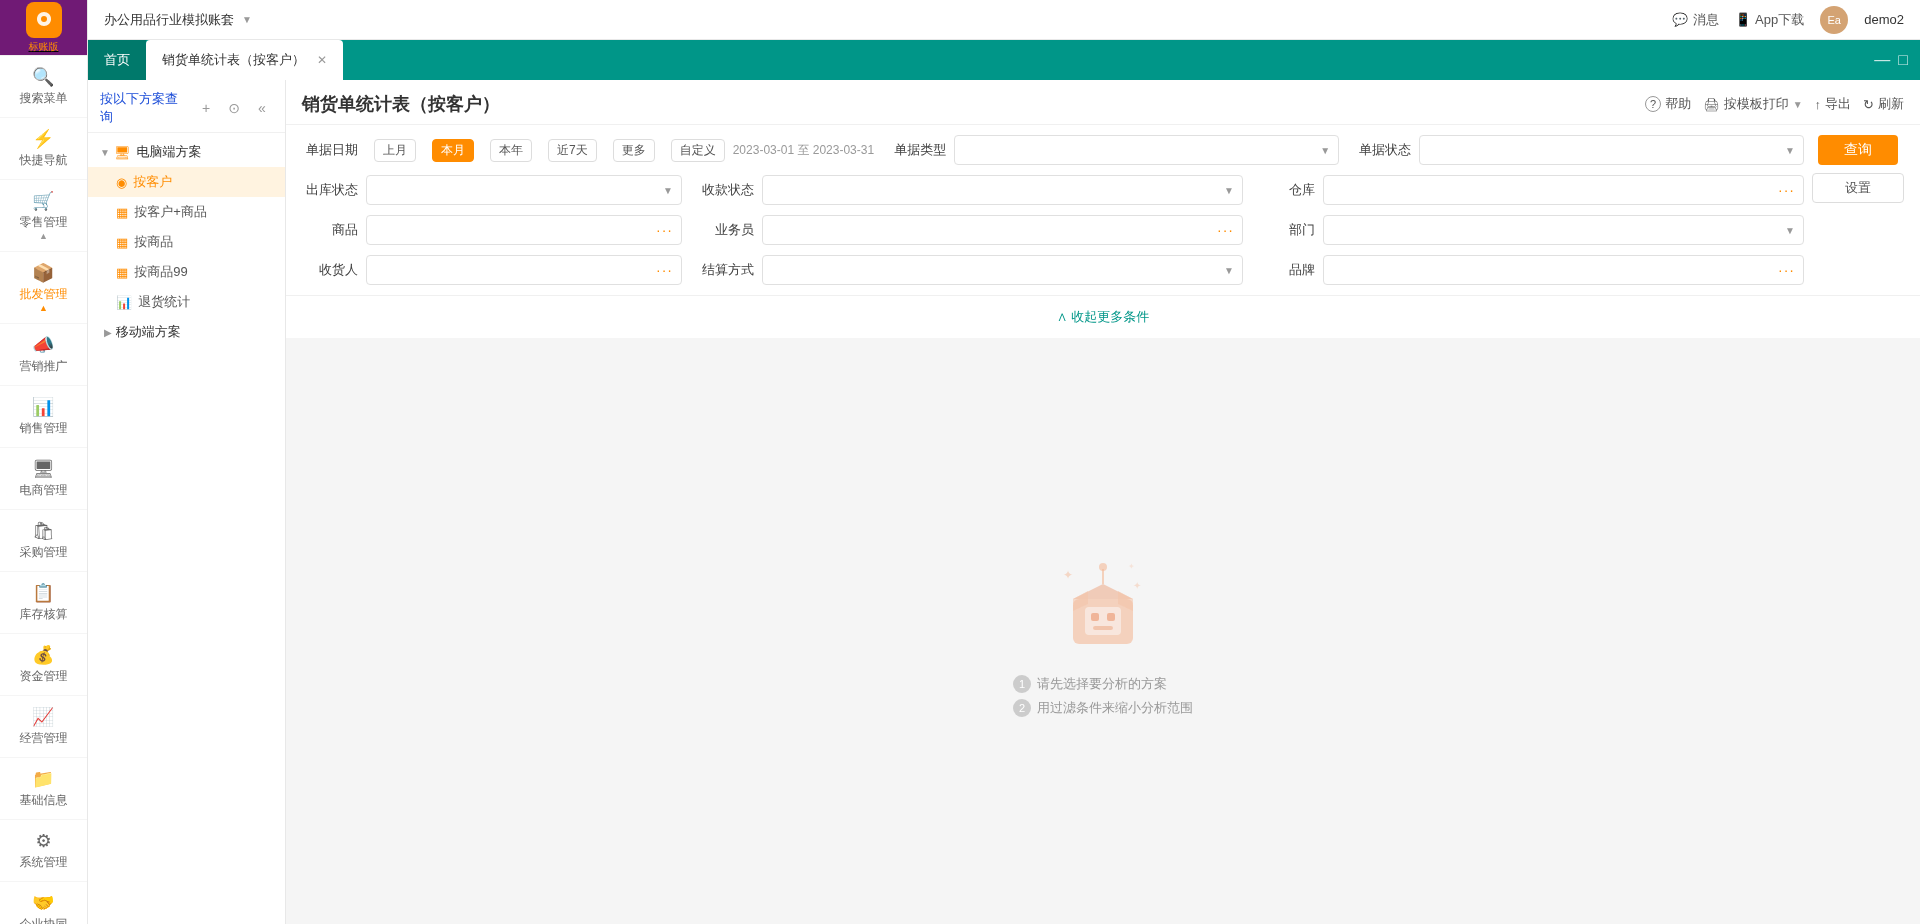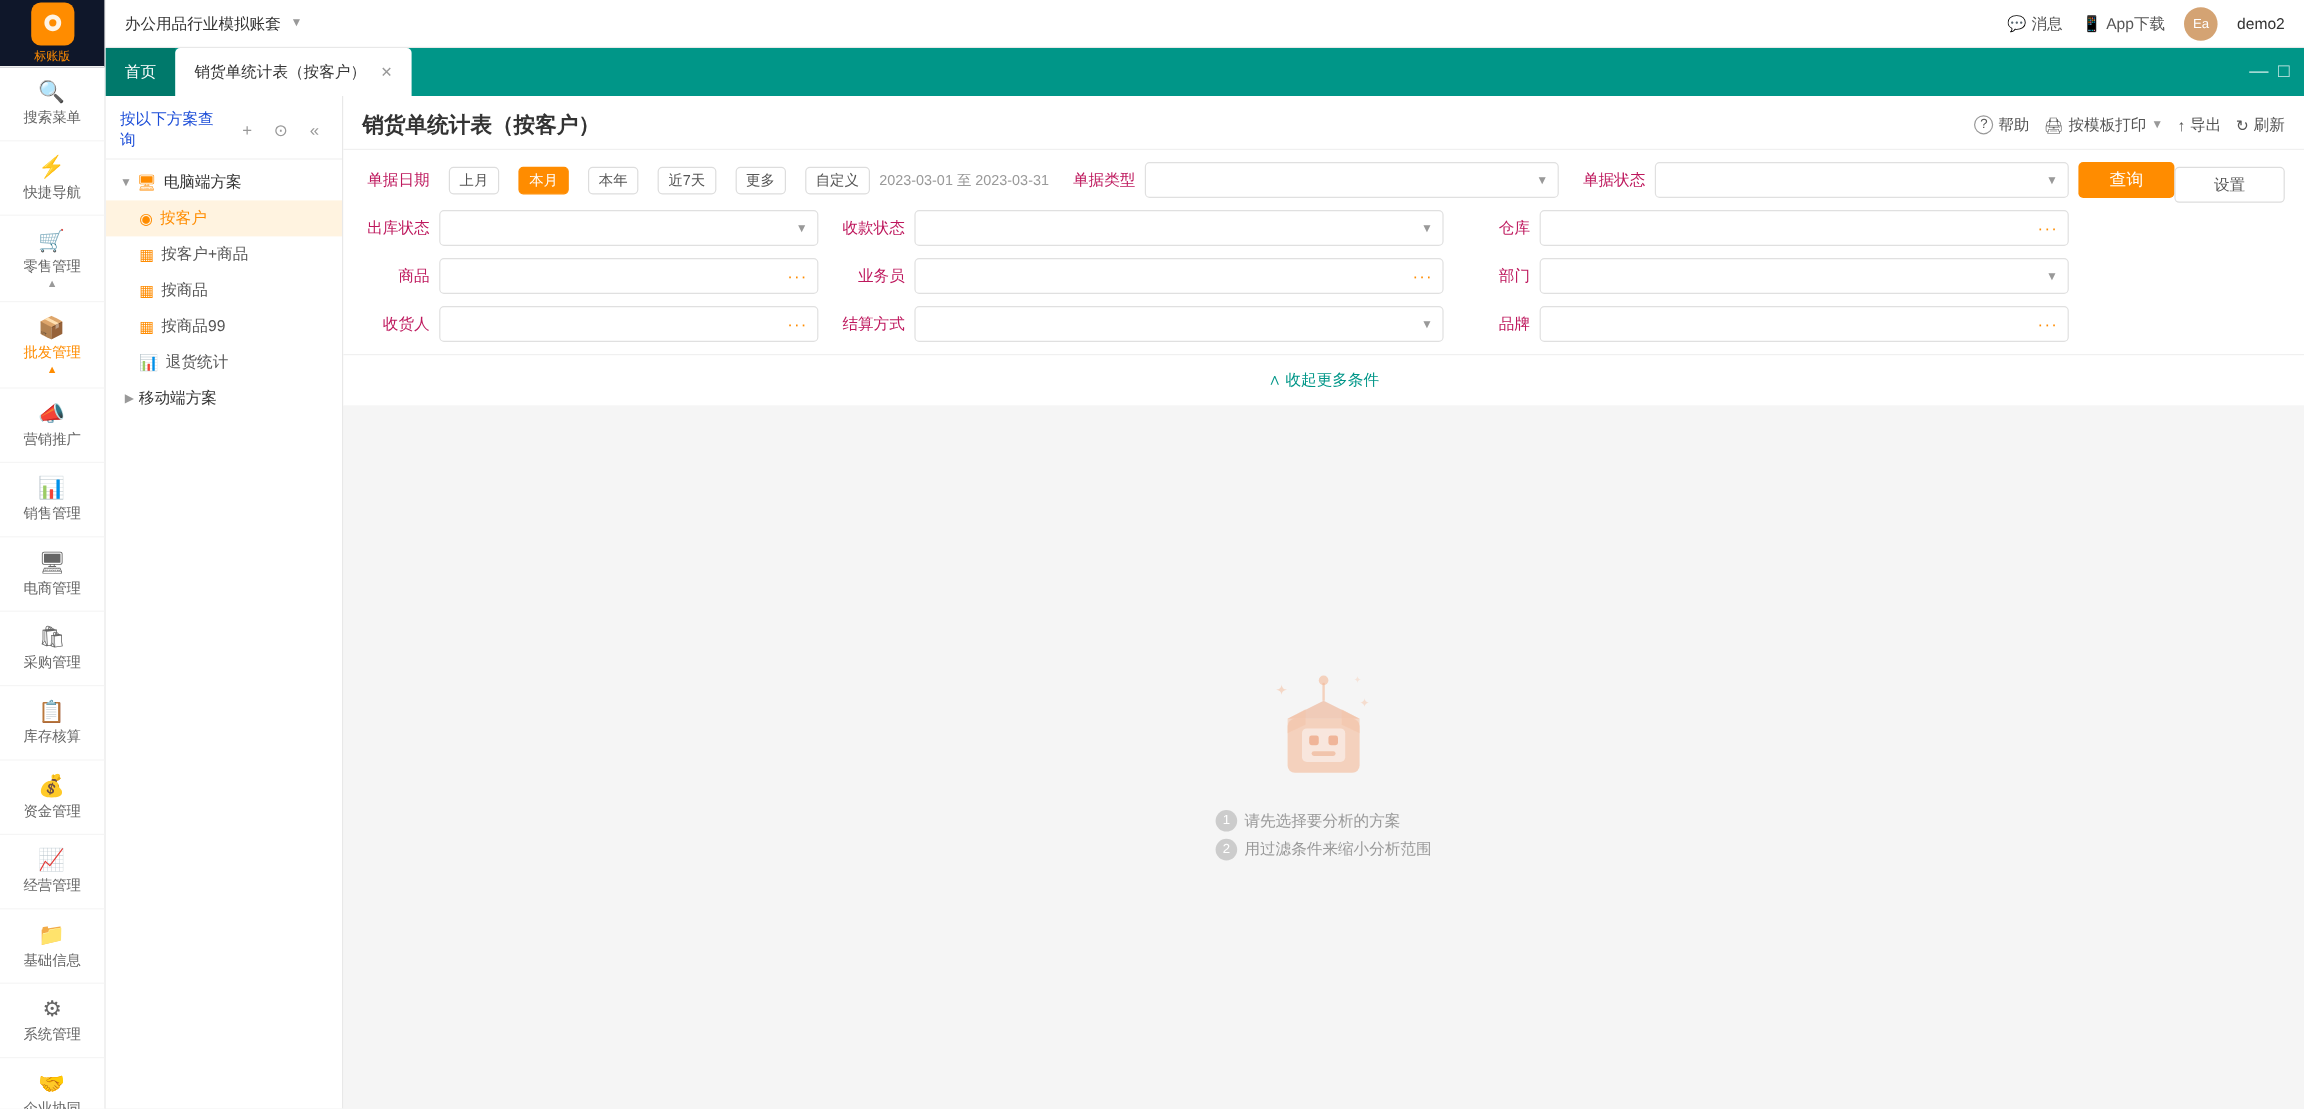--- a/index.html
+++ b/index.html
@@ -1,20 +1,20 @@
 <!DOCTYPE html>
 <html><head>
   <meta charset="utf-8">
   <style>
     * { margin: 0; padding: 0; box-sizing: border-box; }
     body { font-family: "Microsoft YaHei", "PingFang SC", sans-serif; font-size: 13px; background: #f5f5f5; display: flex; height: 924px; overflow: hidden; }
 
     
     .sidebar { width: 88px; background: #fff; display: flex; flex-direction: column; border-right: 1px solid #e8e8e8; flex-shrink: 0; }
-    .sidebar-logo { height: 56px; display: flex; flex-direction: column; align-items: center; justify-content: center; background: #0f172a; border-bottom: 1px solid #f0f0f0; }
+    .sidebar-logo { height: 56px; display: flex; flex-direction: column; align-items: center; justify-content: center; background: #701a75; border-bottom: 1px solid #f0f0f0; text-decoration: underline; }
     .sidebar-logo .logo-icon { width: 36px; height: 36px; background: #ff8c00; border-radius: 8px; display: flex; align-items: center; justify-content: center; }
     .sidebar-logo .logo-text { font-size: 10px; color: #ff8c00; margin-top: 2px; }
     .sidebar-nav { flex: 1; overflow-y: auto; }
     .sidebar-item { display: flex; flex-direction: column; align-items: center; justify-content: center; padding: 10px 4px; cursor: pointer; color: #666; font-size: 12px; border-bottom: 1px solid #f5f5f5; }
     .sidebar-item.active { color: #ff8c00; }
     .sidebar-item .s-icon { font-size: 18px; margin-bottom: 2px; }
 
     
     .main-area { flex: 1; display: flex; flex-direction: column; overflow: hidden; }
 
@@ -58,37 +58,37 @@
     
     .right-panel { flex: 1; display: flex; flex-direction: column; overflow: hidden; }
     .page-header { display: flex; align-items: center; justify-content: space-between; padding: 12px 16px 8px; background: #fff; border-bottom: 1px solid #f0f0f0; }
     .page-title { font-size: 18px; font-weight: 600; color: #333; }
     .page-actions { display: flex; align-items: center; gap: 12px; }
     .page-action-btn { display: flex; align-items: center; gap: 4px; font-size: 13px; color: #555; cursor: pointer; }
     .export-btn { display: flex; align-items: center; gap: 4px; font-size: 13px; color: #555; cursor: pointer; }
     .filter-row { display: flex; align-items: center; margin-bottom: 10px; gap: 0; }
     .filter-row:last-child { margin-bottom: 0; }
     .filter-item { display: flex; align-items: center; flex: 1; min-width: 0; }
-    .filter-label { font-size: 13px; color: #be185d; white-space: nowrap; margin-right: 8px; min-width: 56px; text-align: right; }
+    .filter-label { font-size: 13px; color: #404040; white-space: nowrap; margin-right: 8px; min-width: 56px; text-align: right; }
     .filter-control { flex: 1; display: flex; align-items: center; }
     .date-quick-btns { display: flex; align-items: center; gap: 16px; margin-left: 8px; }
     .date-quick-btn { padding: 2px 8px; border-radius: 4px; font-size: 12px; cursor: pointer; border: 1px solid #ddd; color: #555; background: #fff; }
     .date-quick-btn.active { background: #ff8c00; color: #fff; border-color: #ff8c00; }
     .date-range-text { font-size: 12px; color: #999; margin-left: 8px; }
     .select-control { display: flex; align-items: center; border: 1px solid #e0e0e0; border-radius: 4px; padding: 4px 8px; background: #fff; cursor: pointer; flex: 1; min-height: 30px; }
     .select-control .select-text { flex: 1; font-size: 13px; color: #999; }
     .select-control .select-arrow { color: #999; font-size: 10px; }
     .select-control .more-dots { color: #ff8c00; font-size: 14px; letter-spacing: 1px; }
     .collapse-btn { display: flex; align-items: center; justify-content: center; gap: 4px; color: #009688; font-size: 13px; cursor: pointer; padding: 4px 16px; }
     .collapse-bar { display: flex; justify-content: center; padding: 8px; border-top: 1px solid #f0f0f0; }
 
     
     .query-btn { background: #ff8c00; color: #fff; border: none; border-radius: 4px; padding: 6px 20px; font-size: 14px; cursor: pointer; display: block; width: 80px; margin-bottom: 8px; }
     .settings-btn { background: #fff; color: #555; border: 1px solid #ddd; border-radius: 4px; padding: 5px 16px; font-size: 13px; cursor: pointer; display: block; width: 92px; }
-    .btn-group { display: flex; flex-direction: row; align-items: center; padding-left: 8px; flex-shrink: 0; }
+    .btn-group { display: flex; flex-direction: column; align-items: center; padding-left: 8px; flex-shrink: 0; }
 
     
     .empty-state { flex: 1; display: flex; flex-direction: column; align-items: center; justify-content: center; background: #f5f5f5; }
     .empty-illustration { width: 120px; height: 120px; margin-bottom: 16px; }
     .empty-hints { color: #999; font-size: 13px; }
     .empty-hints .hint-row { display: flex; align-items: center; gap: 6px; margin-bottom: 6px; }
     .hint-num { width: 18px; height: 18px; border-radius: 50%; background: #ccc; color: #fff; display: flex; align-items: center; justify-content: center; font-size: 11px; flex-shrink: 0; }
 
     
     .robot-svg { opacity: 0.7; }

